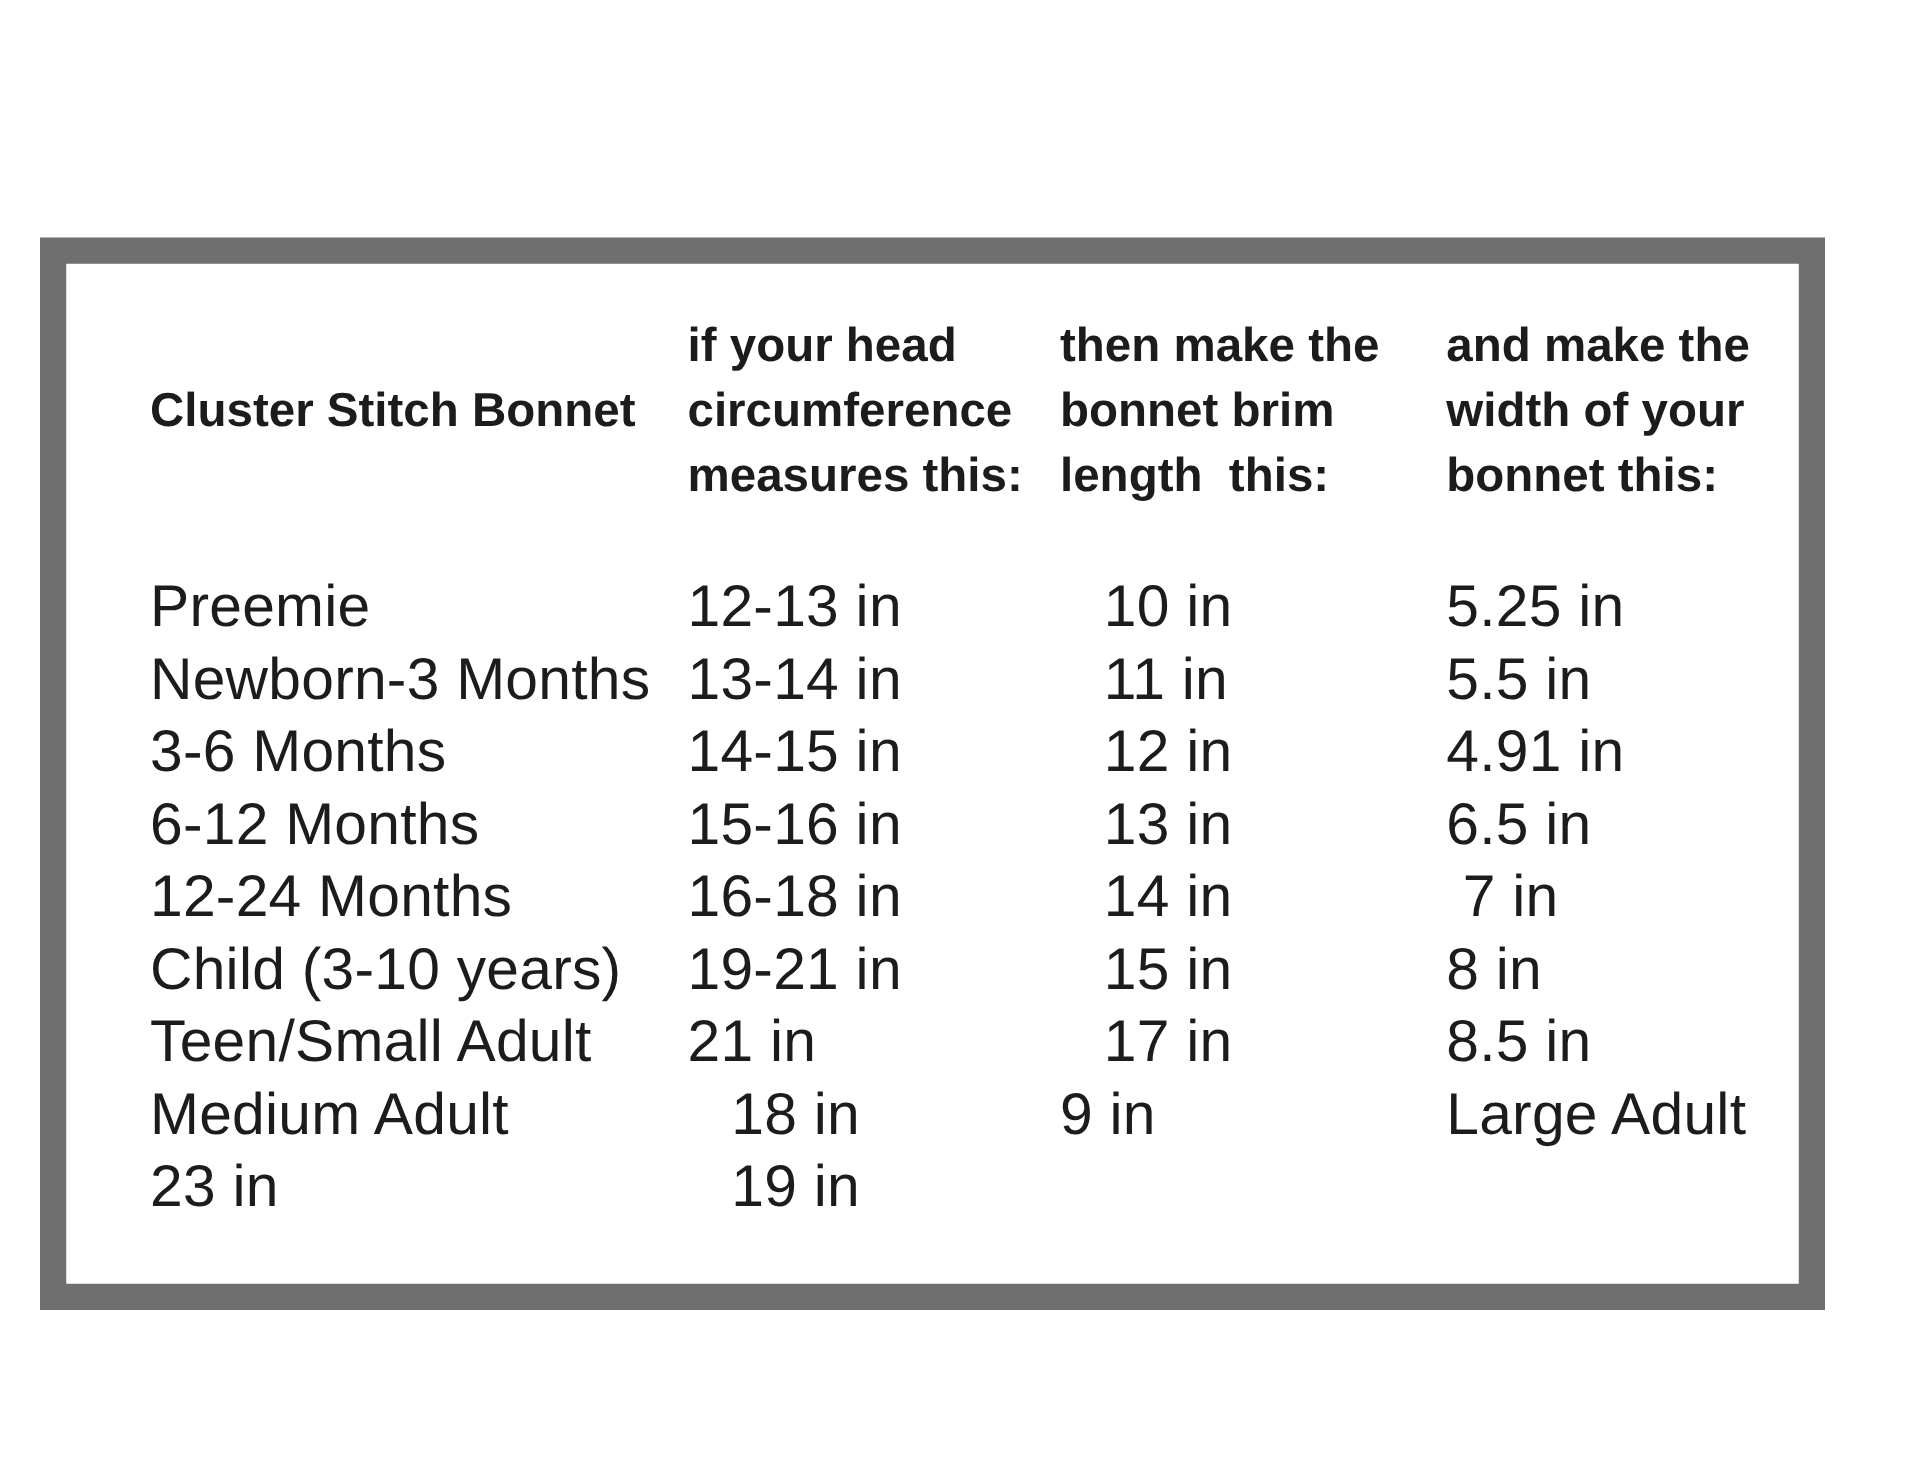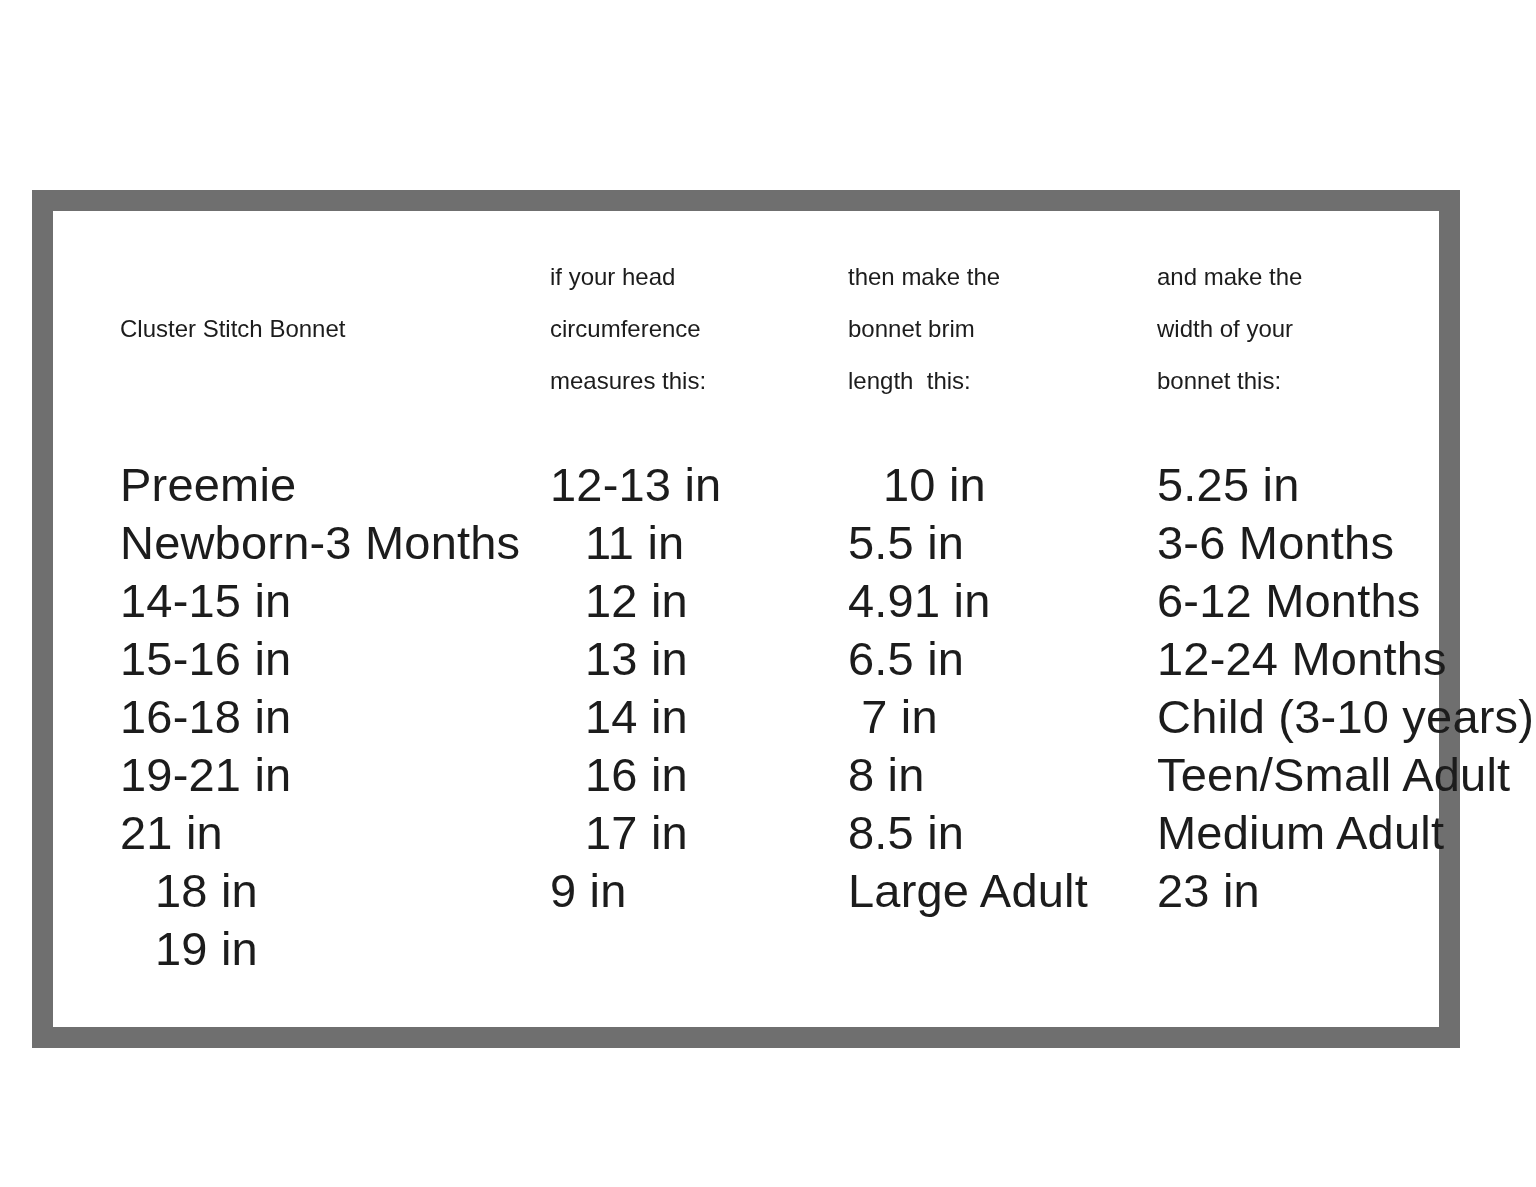--- a/index.html
+++ b/index.html
@@ -35,22 +35,22 @@
     display: grid;
     grid-template-columns: 430px 298px 309px 1fr;
     grid-template-rows: 204px repeat(9, 58px);
     color: #1c1c1c;
   }
   .cell {
     white-space: pre;
     overflow: visible;
   }
   .head {
-    font-weight: 400;
-    font-size: 24px;
+    font-weight: 700;
+    font-size: 38px;
     line-height: 52px;
     align-self: start;
   }
   .head.title-cell {
     display: flex;
     align-items: center;
     height: 156px;
     line-height: 34px;
   }
   .body {
@@ -81,41 +81,42 @@
       <div class="cell head">and make the
 width of your
 bonnet this:</div>
 
       <div class="cell body col1">Preemie</div>
       <div class="cell body col2">12-13 in</div>
       <div class="cell body col3">10 in</div>
       <div class="cell body col4">5.25 in</div>
 
       <div class="cell body col1">Newborn-3 Months</div>
+      <div class="cell body col2">13-14 in</div>
       <div class="cell body col3">11 in</div>
       <div class="cell body col4">5.5 in</div>
 
       <div class="cell body col1">3-6 Months</div>
       <div class="cell body col2">14-15 in</div>
       <div class="cell body col3">12 in</div>
       <div class="cell body col4">4.91 in</div>
 
       <div class="cell body col1">6-12 Months</div>
       <div class="cell body col2">15-16 in</div>
       <div class="cell body col3">13 in</div>
       <div class="cell body col4">6.5 in</div>
 
       <div class="cell body col1">12-24 Months</div>
       <div class="cell body col2">16-18 in</div>
       <div class="cell body col3">14 in</div>
       <div class="cell body col4"> 7 in</div>
 
       <div class="cell body col1">Child (3-10 years)</div>
       <div class="cell body col2">19-21 in</div>
-      <div class="cell body col3">16 in</div>
+      <div class="cell body col3">15 in</div>
       <div class="cell body col4">8 in</div>
 
       <div class="cell body col1">Teen/Small Adult</div>
       <div class="cell body col2">21 in</div>
       <div class="cell body col3">17 in</div>
       <div class="cell body col4">8.5 in</div>
 
       <div class="cell body col1">Medium Adult</div>
       <div class="cell body col3">18 in</div>
       <div class="cell body col4">9 in</div>

